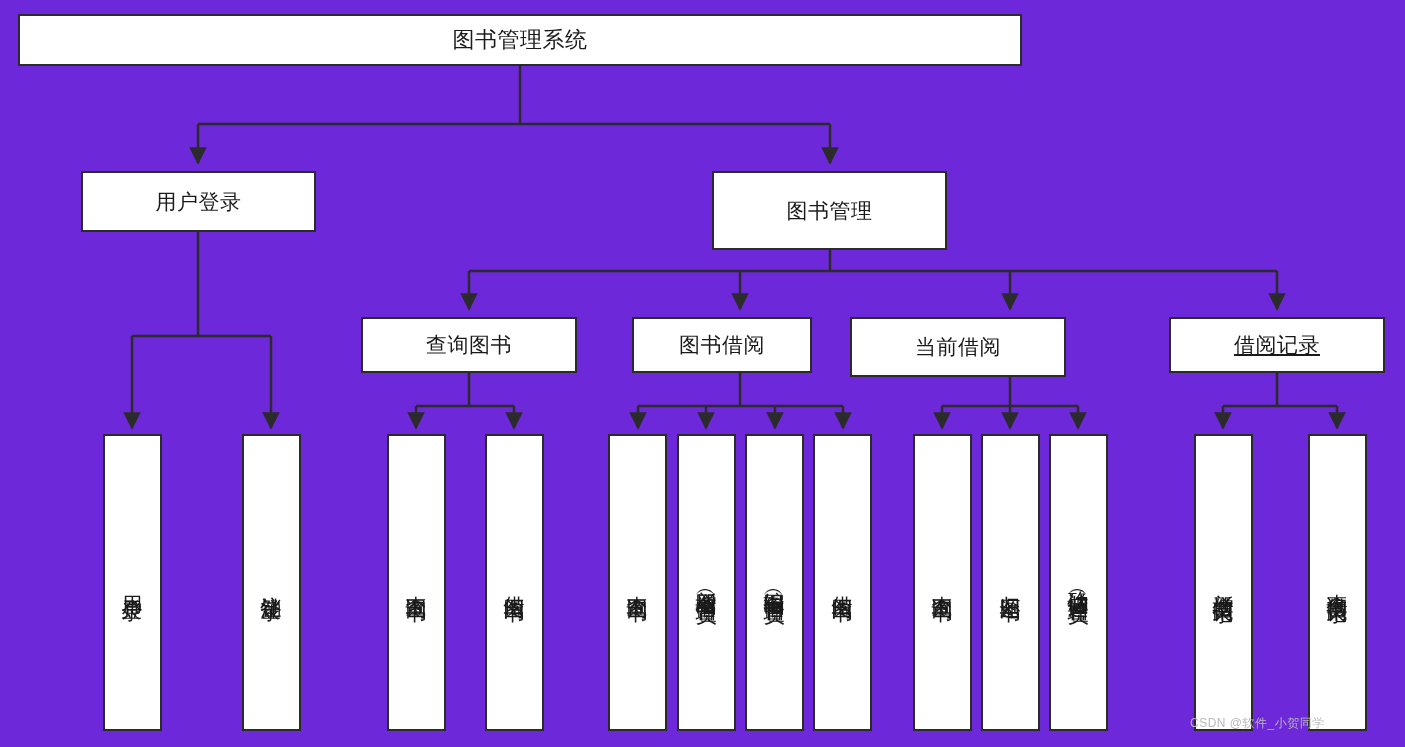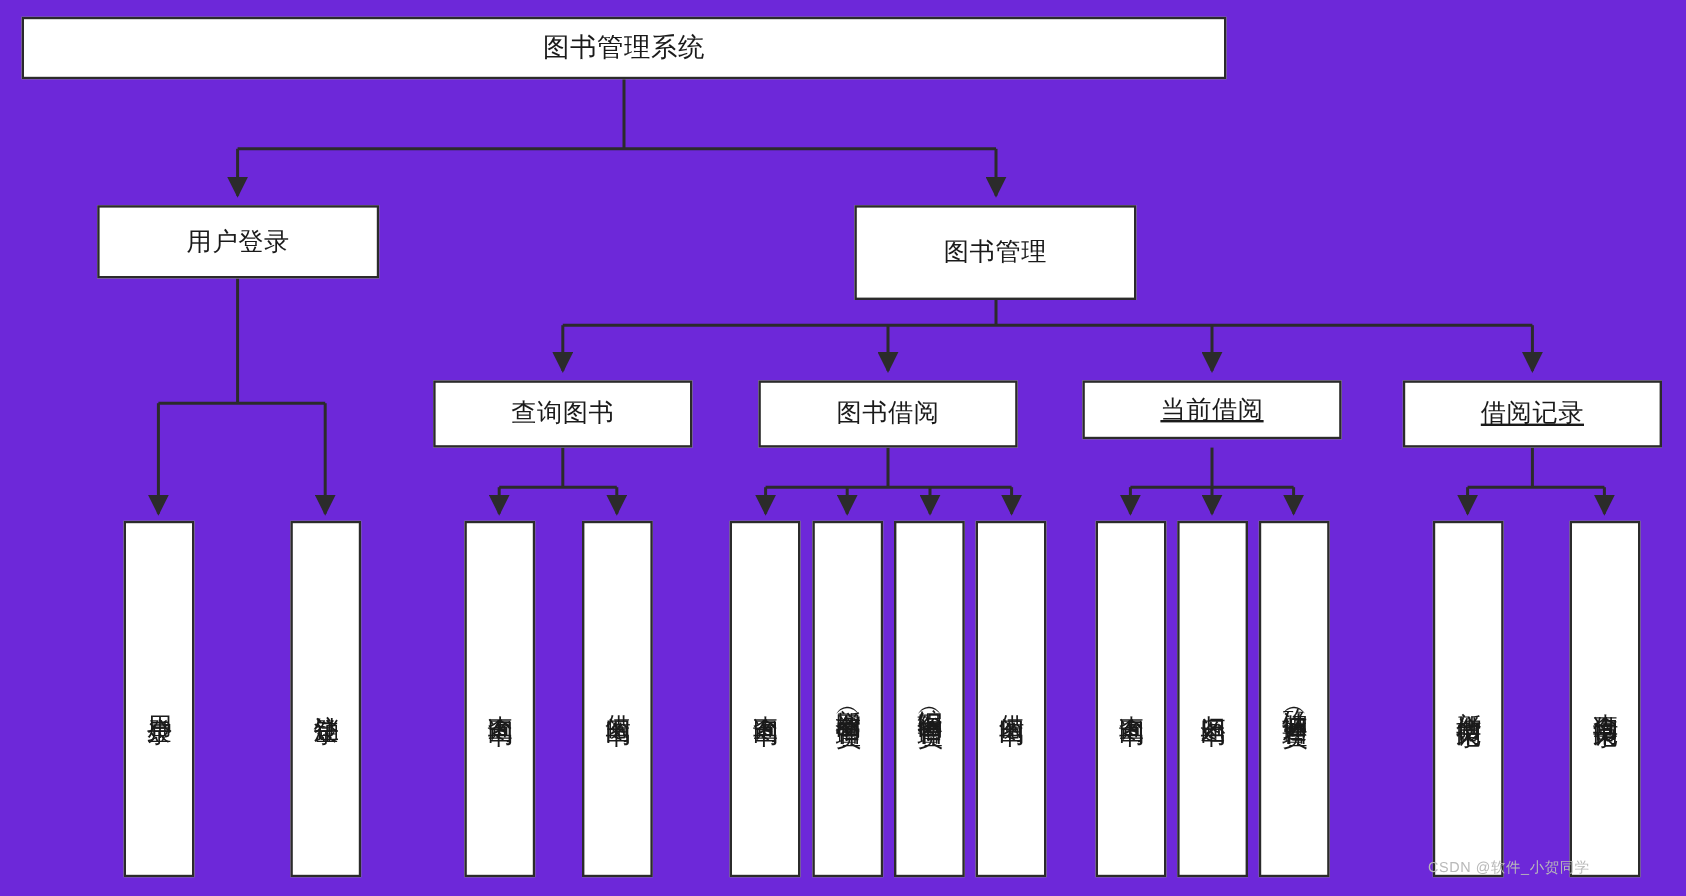--- a/index.html
+++ b/index.html
@@ -133,24 +133,24 @@
   <div class="node horiz" style="left:81px; top:171px; width:235px; height:61px;">
     <span class="label">用户登录</span>
   </div>
   <div class="node horiz" style="left:712px; top:171px; width:235px; height:79px;">
     <span class="label">图书管理</span>
   </div>
 
   <div class="node horiz" style="left:361px; top:317px; width:216px; height:56px;">
     <span class="label">查询图书</span>
   </div>
-  <div class="node horiz" style="left:632px; top:317px; width:216px; height:56px;">
+  <div class="node horiz" style="left:632px; top:317px; width:180px; height:56px;">
     <span class="label">图书借阅</span>
   </div>
-  <div class="node horiz" style="left:902px; top:317px; width:216px; height:49px;text-decoration:underline;">
+  <div class="node horiz" style="left:850px; top:317px; width:216px; height:60px;">
     <span class="label">当前借阅</span>
   </div>
   <div class="node horiz" style="left:1169px; top:317px; width:216px; height:56px;text-decoration:underline;">
     <span class="label">借阅记录</span>
   </div>
 
   <div class="node vert" style="left:103px; top:434px; width:59px; height:297px;">
     <span class="label">用户登录</span>
   </div>
   <div class="node vert" style="left:242px; top:434px; width:59px; height:297px;">

